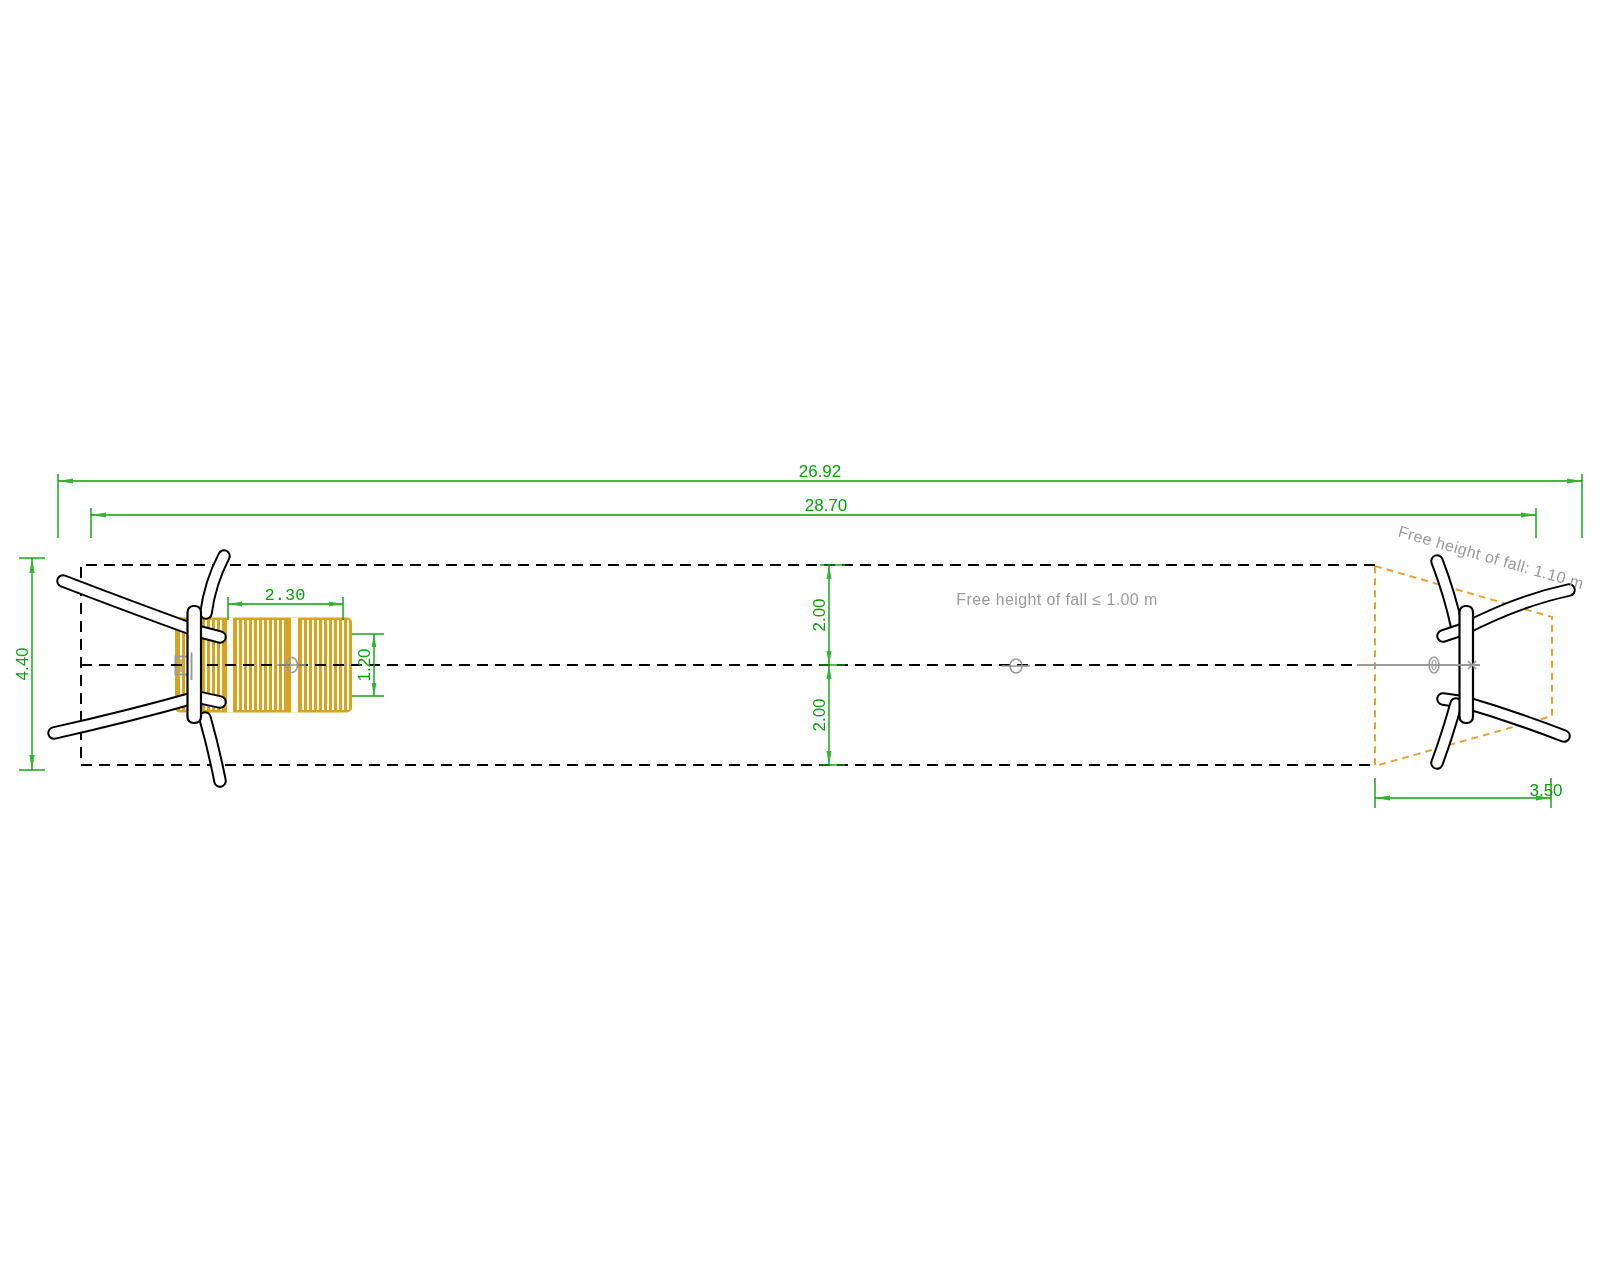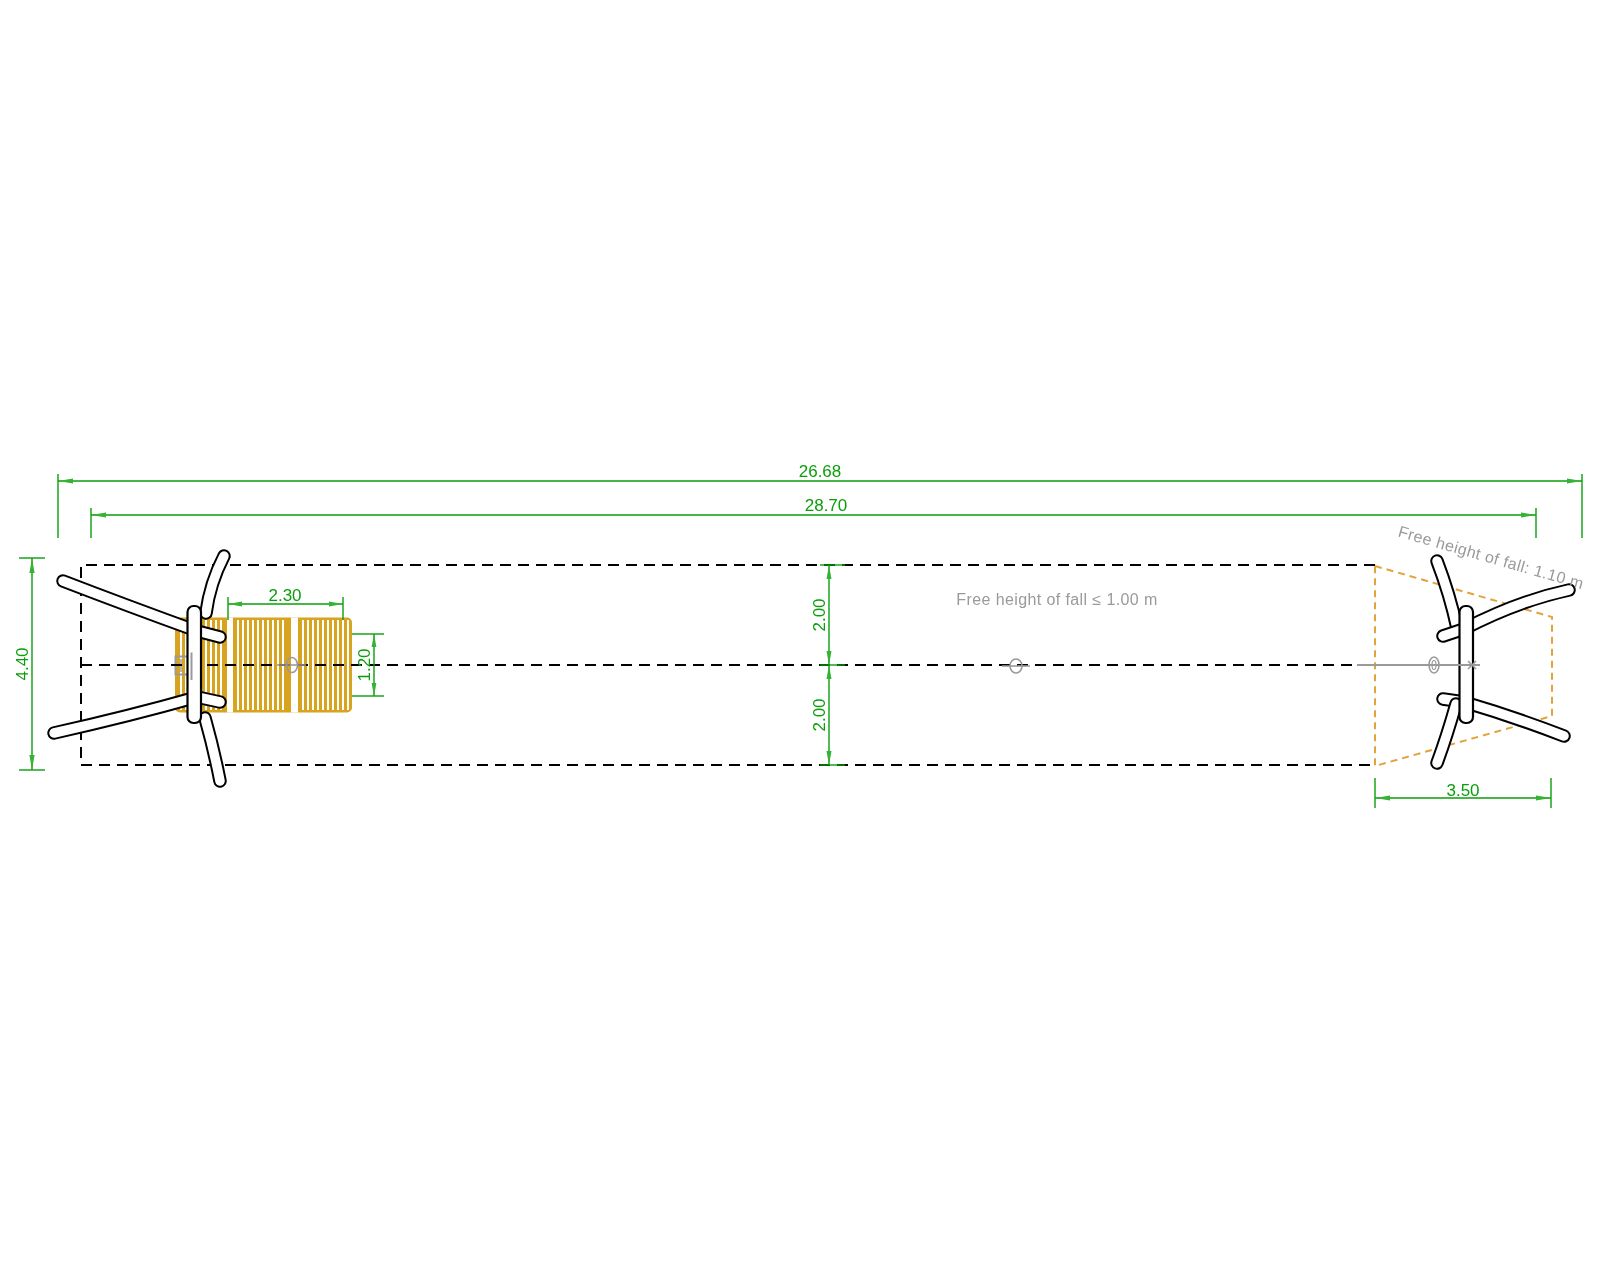--- a/index.html
+++ b/index.html
@@ -169,25 +169,25 @@
       <g>
         <line class="gline" x1="1375" y1="798" x2="1551" y2="798"></line>
         <line class="gline" x1="1375" y1="778" x2="1375" y2="808"></line>
         <line class="gline" x1="1551" y1="778" x2="1551" y2="808"></line>
         <polygon class="garrow" points="1375,798 1390,795.4 1390,800.6"></polygon>
         <polygon class="garrow" points="1551,798 1536,795.4 1536,800.6"></polygon>
       </g>
     </g>
   </svg>
 
-  <div class="lbl" style="left:820px;top:471px;">26.68</div>
+  <div class="lbl" style="left:820px;top:471px;">26.92</div>
   <div class="lbl" style="left:813px;top:505px;margin-left:13px;">28.70</div>
   <div class="lbl rot" style="left:22px;top:664px;">4.40</div>
-  <div class="lbl" style="left:285px;top:595px;">2.30</div>
+  <div class="lbl" style="left:285px;top:595px;font-family:Liberation Mono, monospace;">2.30</div>
   <div class="lbl rot" style="left:364px;top:665px;">1.20</div>
   <div class="lbl rot" style="left:819px;top:615px;">2.00</div>
   <div class="lbl rot" style="left:819px;top:715px;">2.00</div>
-  <div class="lbl" style="left:1463px;top:790px;">3.50</div>
+  <div class="lbl" style="left:1546px;top:790px;">3.50</div>
 
   <div class="note" style="left:1057px;top:600px;">Free height of fall ≤ 1.00 m</div>
   <div class="note rot16" style="left:1491px;top:558px;">Free height of fall: 1.10 m</div>
 
 </div>
 
 </body></html>

